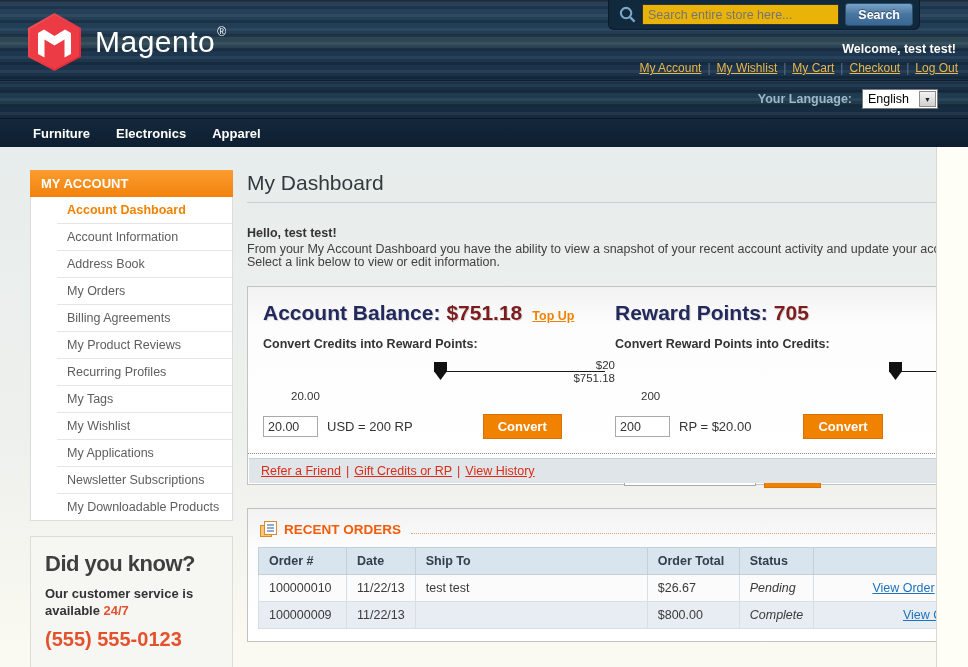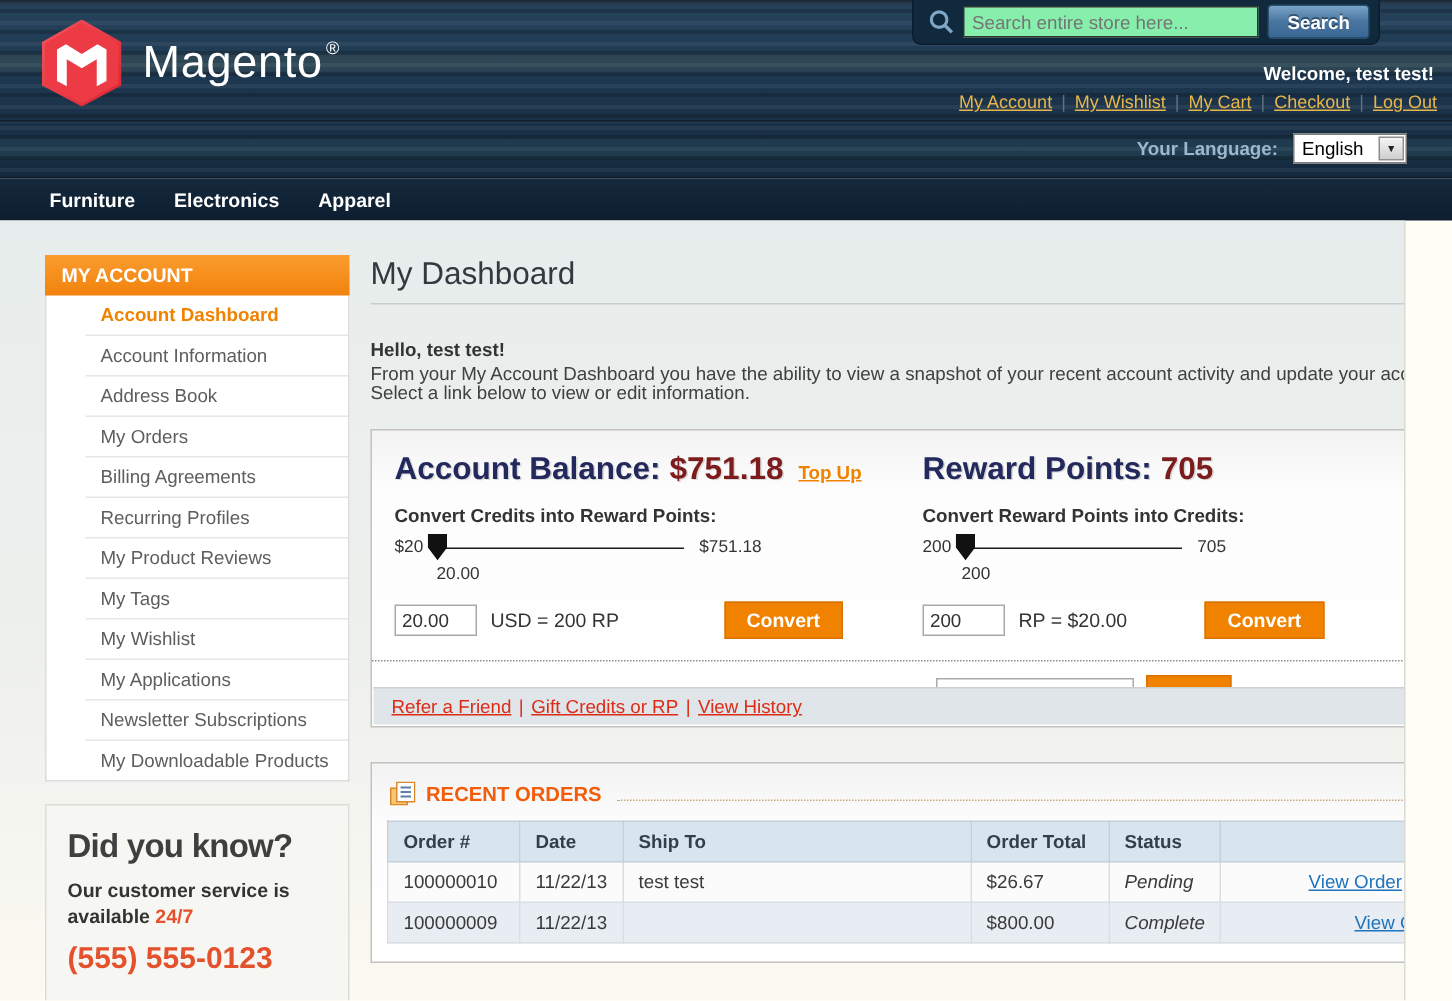--- a/index.html
+++ b/index.html
@@ -20,21 +20,21 @@
   .logo-text { color:#fff; font-size:30px; letter-spacing:.5px; margin-left:14px; }
   .logo-reg { color:#fff; font-size:12px; vertical-align:top; position:relative; top:-10px; margin-left:2px; }
 
   .search-panel {
     position:absolute; left:608px; top:0; width:312px; height:30px;
     background:#10293d; border:1px solid #0b1d2c; border-top:none;
     border-radius:0 0 6px 6px; display:flex; align-items:center; padding:0 6px;
   }
   .search-icon { width:17px; height:17px; margin:0 6px 0 4px; flex:none; }
   .search-input {
-    width:216px; height:21px; border:1px solid #333; background:#86efac;
+    width:216px; height:21px; border:1px solid #333; background:#eab308;
     font-family:"Liberation Sans",sans-serif; font-size:12.5px; padding:0 5px; color:#555;
   }
   .search-btn {
     margin-left:6px; height:23px; padding:0 12px; cursor:pointer;
     background:linear-gradient(180deg,#7aa3c7 0%, #47759f 50%, #3a6694 100%);
     border:1px solid #28506e; border-radius:3px;
     color:#fff; font-weight:bold; font-size:12.5px; text-shadow:0 -1px 0 rgba(0,0,0,.4);
   }
   .welcome { position:absolute; right:12px; top:42px; color:#fff; font-weight:bold; font-size:12.5px; }
   .header-links { position:absolute; right:10px; top:61px; white-space:nowrap; }
@@ -99,21 +99,21 @@
   }
   .balance-box { margin-top:17px; padding:14px 15px 0; height:199px; position:relative; }
   .bal-cols { display:flex; }
   .bal-col-left { width:352px; flex:none; }
   .bal-col-right { flex:1; }
   .bal-head { display:flex; align-items:baseline; }
   .bal-label { font-size:21px; font-weight:bold; color:#23295c; text-shadow:1px 1px 0 #d8d8d8; }
   .bal-value { font-size:21px; font-weight:bold; color:#7c1c1c; text-shadow:1px 1px 0 #d8d8d8; margin-left:6px; }
   .topup-link { margin-left:10px; color:#f18200; font-weight:bold; text-decoration:underline; font-size:12.5px; cursor:pointer; }
   .convert-label { font-weight:bold; font-size:12.5px; color:#333; margin-top:12px; }
-  .slider-row { display:flex; align-items:center; margin-top:8px; }
+  .slider-row { display:flex; align-items:flex-end; margin-top:8px;flex-direction:column; }
   .slider-min, .slider-max { font-size:11.5px; color:#333; }
   .slider-track { position:relative; height:1px; background:#1a1a1a; margin:0 10px 0 6px; }
   .track-l { width:168px; } .track-r { width:148px; }
   .slider-handle {
     position:absolute; left:-3px; top:-9px; width:13px; height:18px; background:#111; cursor:pointer;
     clip-path:polygon(0 0, 100% 0, 100% 52%, 50% 100%, 0 52%);
   }
   .slider-val { font-size:11.5px; color:#333; margin-top:6px; }
   .sv-l { margin-left:28px; } .sv-r { margin-left:26px; }
   .convert-row { display:flex; align-items:center; margin-top:12px; }
@@ -227,24 +227,24 @@
         <li>
             <a>Address Book</a>
           </li>
         <li>
             <a>My Orders</a>
           </li>
         <li>
             <a>Billing Agreements</a>
           </li>
         <li>
+            <a>My Product Reviews</a>
+          </li>
+        <li>
             <a>Recurring Profiles</a>
-          </li>
-        <li>
-            <a>My Product Reviews</a>
           </li>
         <li>
             <a>My Tags</a>
           </li>
         <li>
             <a>My Wishlist</a>
           </li>
         <li>
             <a>My Applications</a>
           </li>

